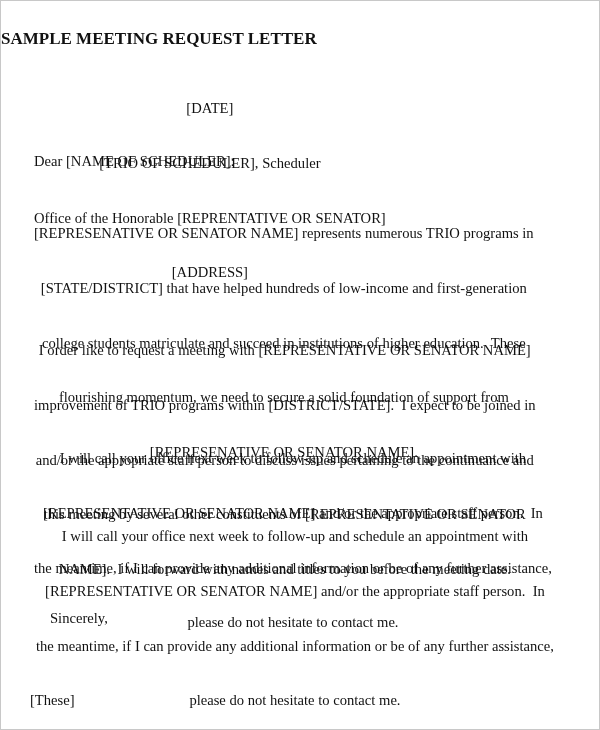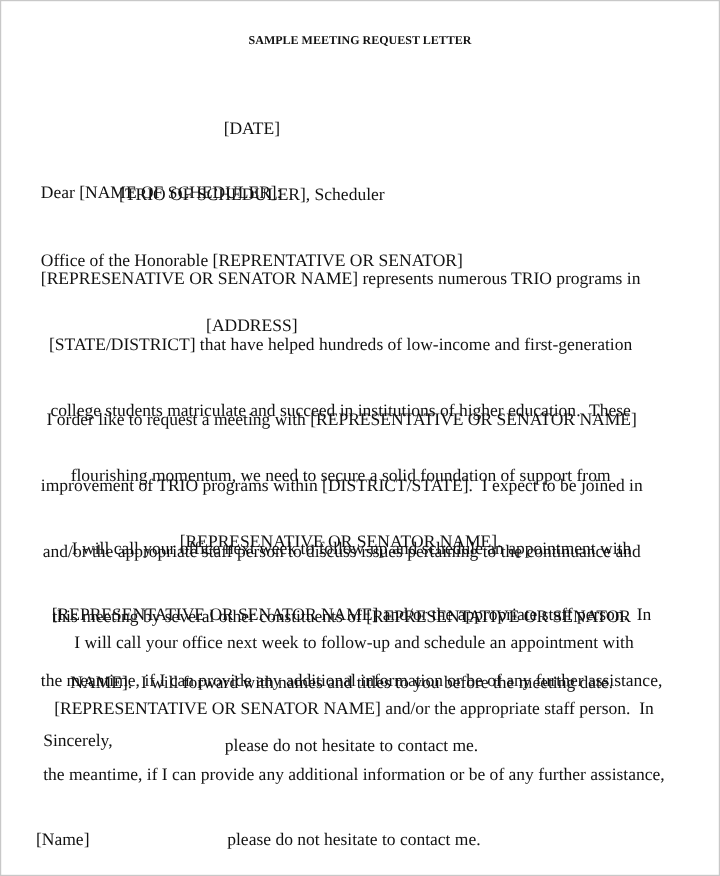--- a/index.html
+++ b/index.html
@@ -8,21 +8,21 @@
     position: relative;
     width: 598px; height: 728px;
     border: 1px solid #c8c8c8;
     background: #ffffff;
     font-family: "Liberation Serif", serif;
     color: #111111;
     font-size: 14.6px;
   }
   .title {
     position: absolute; left: 0; right: 0; top: 28px;
-    text-align: center; font-weight: bold; font-size: 10px;
+    font-weight: bold; font-size: 17px;
   }
   .block { position: absolute; left: 33px; line-height: 18.2px; white-space: pre; text-align: center; }
   .line { display: block; }
 </style>
 </head>
 <body>
 
 <div class="page">
   <div class="title">SAMPLE MEETING REQUEST LETTER</div>
 
@@ -58,20 +58,20 @@
     <span class="line">please do not hesitate to contact me.</span>
   </div>
 
   <div class="block" style="top:490px; left:35px;">
     <span class="line">I will call your office next week to follow-up and schedule an appointment with</span>
     <span class="line">[REPRESENTATIVE OR SENATOR NAME] and/or the appropriate staff person.  In</span>
     <span class="line">the meantime, if I can provide any additional information or be of any further assistance,</span>
     <span class="line">please do not hesitate to contact me.</span>
   </div>
 
-  <div class="block" style="top:608px; left:35px;">Sincerely,</div>
+  <div class="block" style="top:608px; left:49px;">Sincerely,</div>
 
   <div class="block" style="top:654px; left:29px;">
-    <span class="line">[Name]</span>
+    <span class="line">[These]</span>
     
     
   </div>
 </div>
 
 </body></html>

